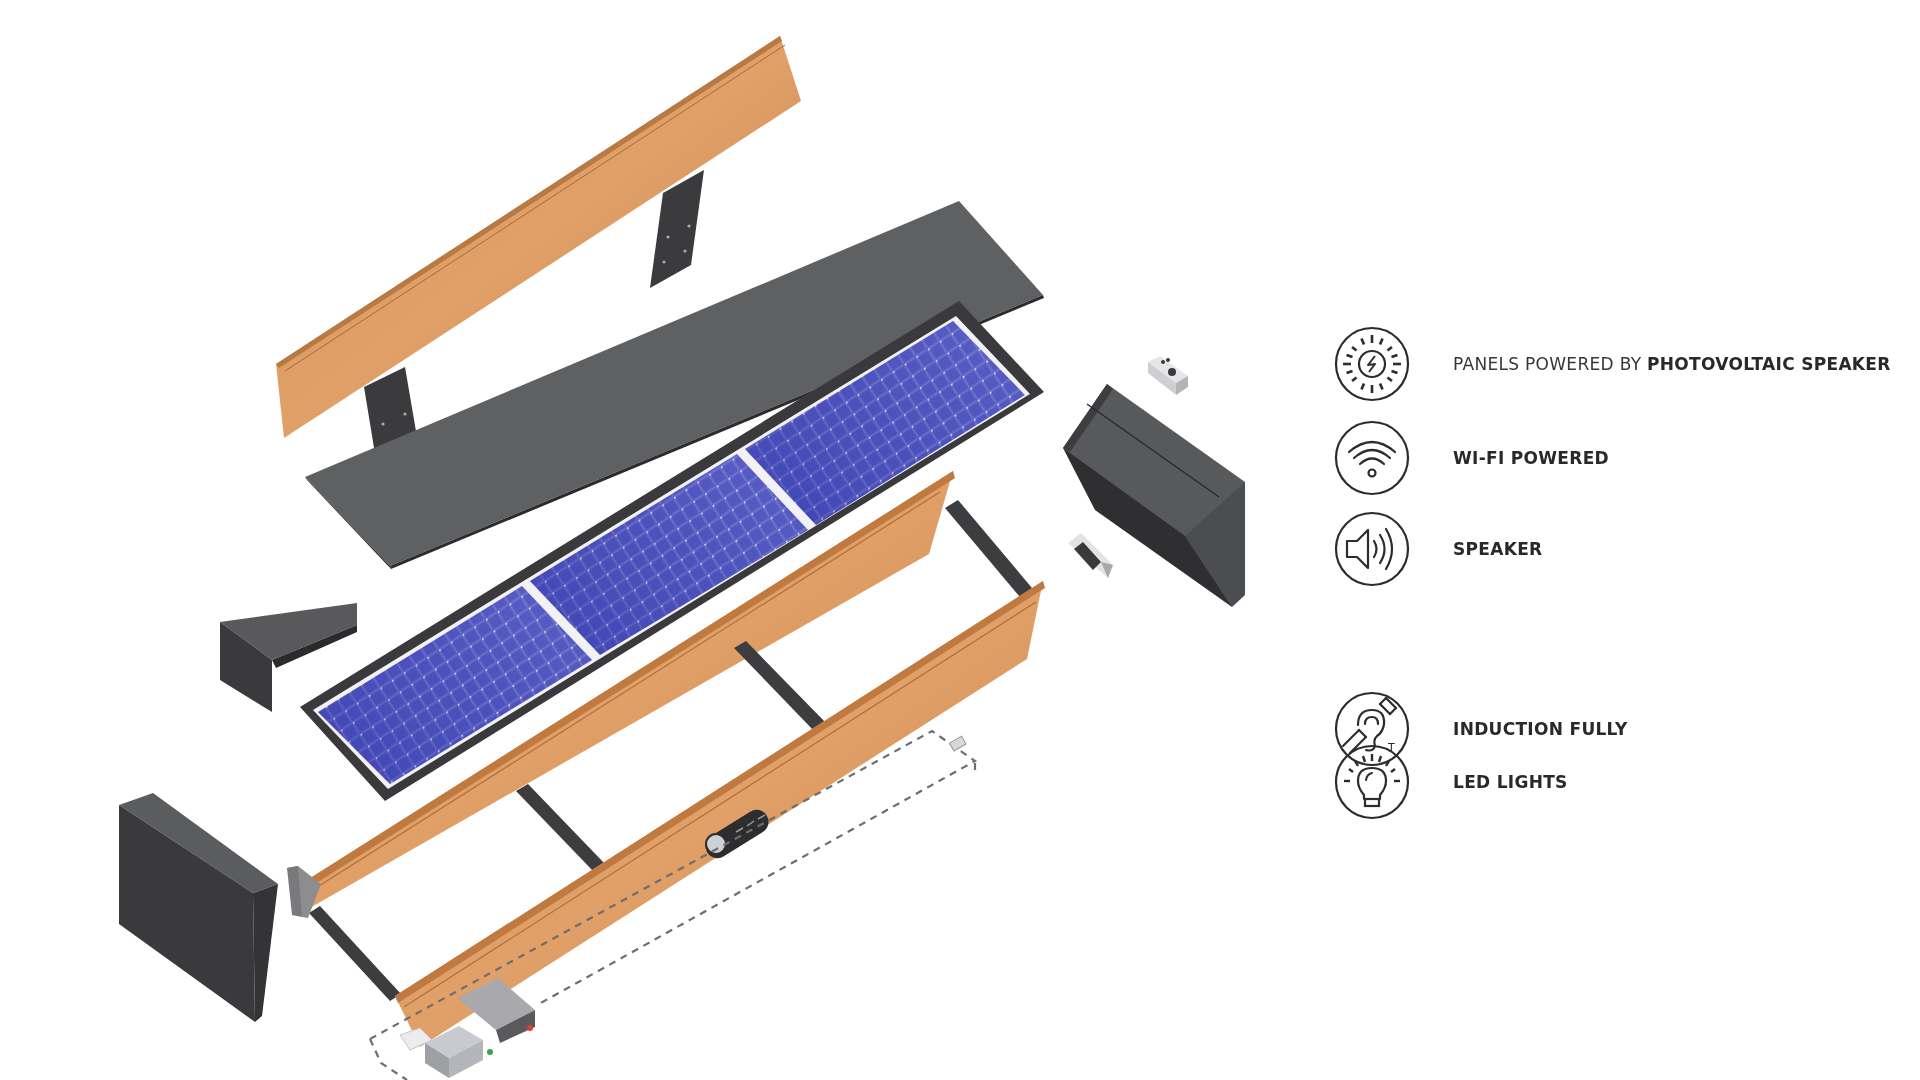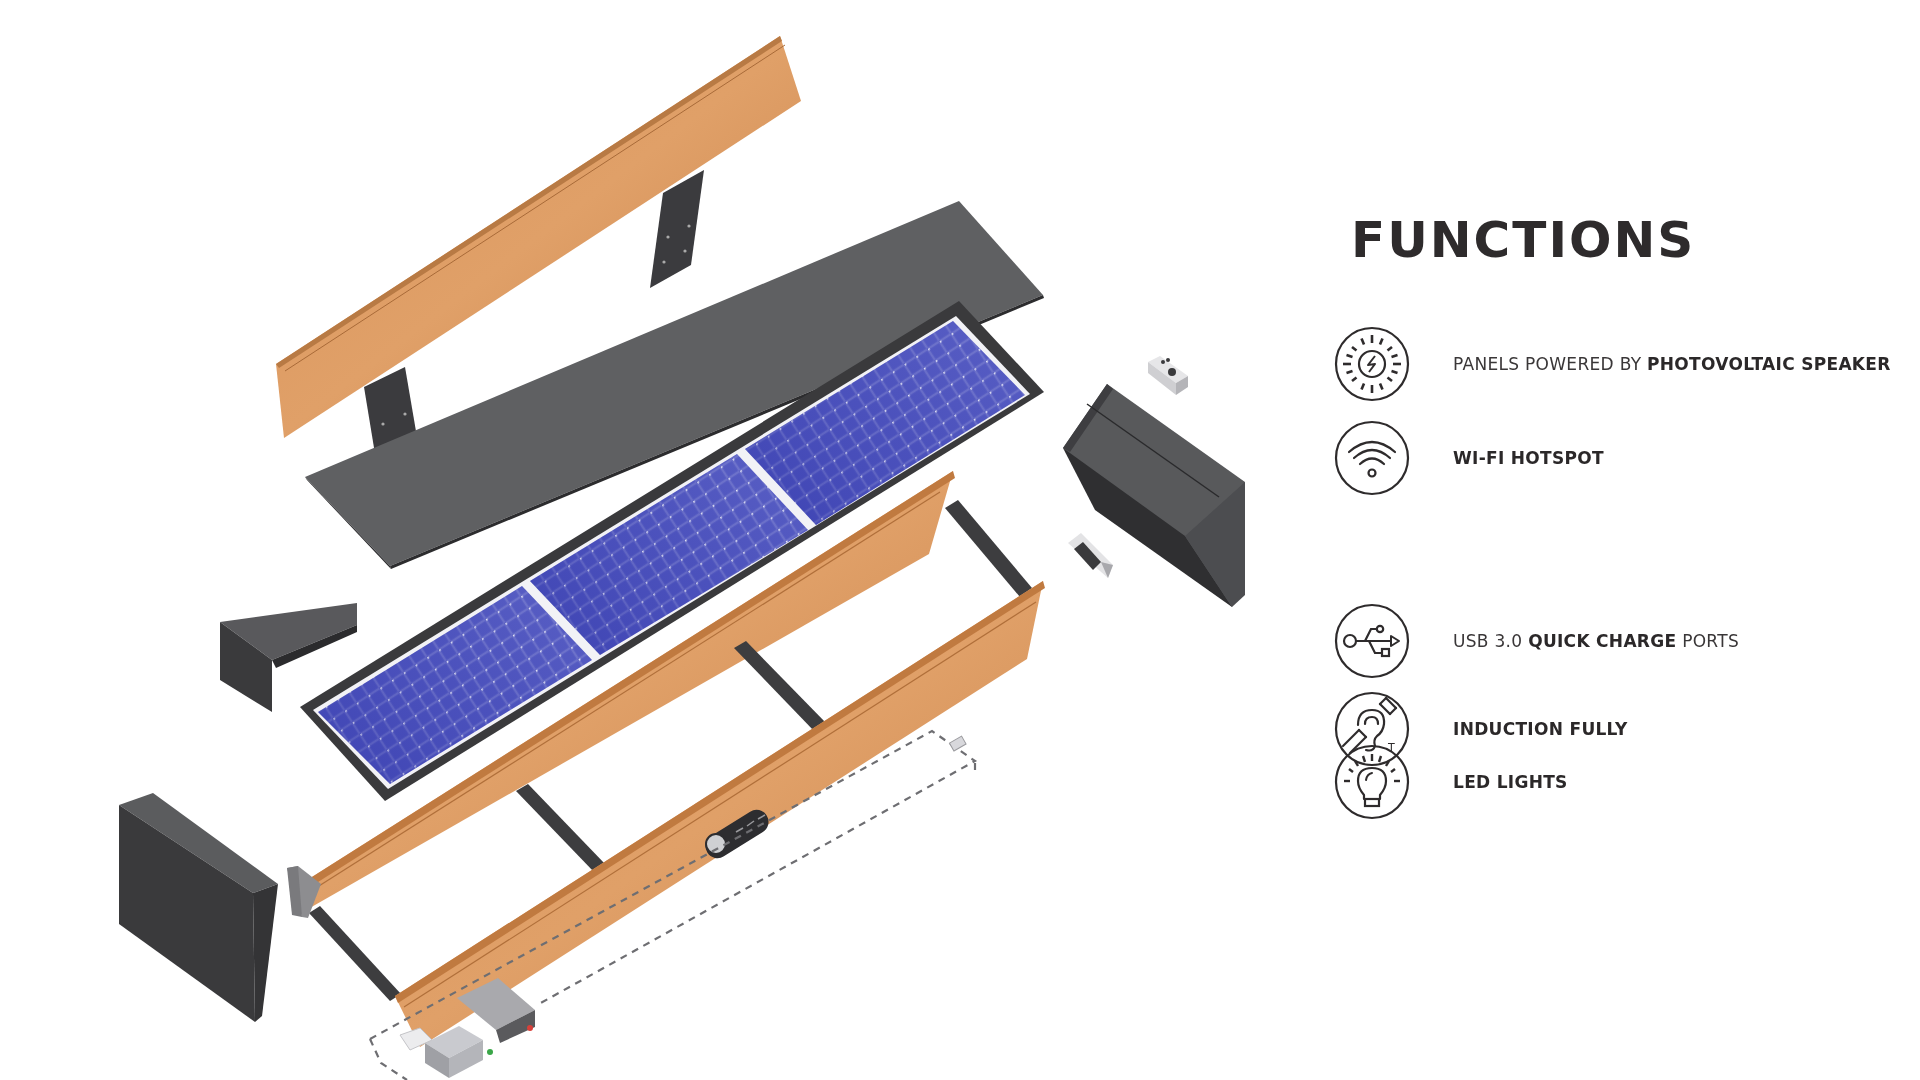--- a/index.html
+++ b/index.html
@@ -137,21 +137,20 @@
     <circle cx="530" cy="1028" r="3" fill="#d8403a"></circle>
     <polygon points="425,1043 459,1026 483,1040 449,1058" fill="#c9cacf"></polygon>
     <polygon points="425,1043 449,1058 449,1078 425,1063" fill="#9fa0a5"></polygon>
     <polygon points="449,1058 483,1040 483,1060 449,1078" fill="#b4b5ba"></polygon>
     <circle cx="490" cy="1052" r="3" fill="#3aa648"></circle>
     <polygon points="400,1035 420,1028 432,1040 410,1050" fill="#ececee" stroke="#c4c4c8" stroke-width="1"></polygon>
   </g>
 </svg>
 
 <div class="panel">
-  <h1 class="title">FUNCTIONS</h1>
 
   <div class="feature" style="top:326px;">
     <svg class="ic" viewBox="0 0 78 78">
       <circle cx="39" cy="39" r="36" fill="none" stroke="#2e2b2c" stroke-width="2.2"></circle>
       <circle cx="39" cy="39" r="13" fill="none" stroke="#2e2b2c" stroke-width="2.2"></circle>
       <path d="M42,31 L35,40 L42,39 L36,47" fill="none" stroke="#2e2b2c" stroke-width="2" stroke-linejoin="round"></path>
       <g stroke="#2e2b2c" stroke-width="2.6" stroke-linecap="butt">
         <line x1="39" y1="10" x2="39" y2="18"></line>
           <line x1="39" y1="60" x2="39" y2="68"></line>
         <line x1="10" y1="39" x2="18" y2="39"></line>
@@ -176,39 +175,36 @@
   <div class="feature" style="top:420px;">
     <svg class="ic" viewBox="0 0 78 78">
       <circle cx="39" cy="39" r="36" fill="none" stroke="#2e2b2c" stroke-width="2.2"></circle>
       <g fill="none" stroke="#2e2b2c" stroke-width="2.2" stroke-linecap="round">
         <path d="M16,33 Q39,13 62,33"></path>
         <path d="M21,39 Q39,23 57,39"></path>
         <path d="M27,45 Q39,34 51,45"></path>
       </g>
       <circle cx="39" cy="54" r="3.5" fill="none" stroke="#2e2b2c" stroke-width="2.2"></circle>
     </svg>
-    <span class="label"><span></span><b>WI-FI HOTSPOT</b><span></span></span>
-  </div>
-
-
-  <div class="feature" style="top:603px;">
-    <svg class="ic" viewBox="0 0 78 78">
-      <circle cx="39" cy="39" r="36" fill="none" stroke="#2e2b2c" stroke-width="2.2"></circle>
-      <circle cx="17" cy="39" r="6" fill="none" stroke="#2e2b2c" stroke-width="2.2"></circle>
-      <g fill="none" stroke="#2e2b2c" stroke-width="2.2">
-        <line x1="23" y1="39" x2="58" y2="39"></line>
-        <path d="M32,39 L38,27 L44,27"></path>
-        <path d="M36,39 L42,51 L49,51"></path>
-        <circle cx="47" cy="27" r="3.2"></circle>
-        <rect x="49" y="47" width="7" height="7"></rect>
-      </g>
-      <polygon points="58,34 66,39 58,44" fill="none" stroke="#2e2b2c" stroke-width="2" stroke-linejoin="round"></polygon>
-    </svg>
-    <span class="label"><span>USB 3.0 </span><b>QUICK CHARGE</b><span> PORTS</span></span>
-  </div>
+    <span class="label"><span></span><b>WI-FI POWERED</b><span></span></span>
+  </div>
+
+  <div class="feature" style="top:511px;">
+    <svg class="ic" viewBox="0 0 78 78">
+      <circle cx="39" cy="39" r="36" fill="none" stroke="#2e2b2c" stroke-width="2.2"></circle>
+      <path d="M14,31 L24,31 L35,20 L35,58 L24,47 L14,47 Z" fill="none" stroke="#2e2b2c" stroke-width="2.2" stroke-linejoin="round"></path>
+      <g fill="none" stroke="#2e2b2c" stroke-width="2.2" stroke-linecap="round">
+        <path d="M41,31 Q46,39 41,47"></path>
+        <path d="M47,25 Q56,39 47,53"></path>
+        <path d="M53,19 Q65,39 53,59"></path>
+      </g>
+    </svg>
+    <span class="label"><span></span><b>SPEAKER</b><span></span></span>
+  </div>
+
 
   <div class="feature" style="top:691px;">
     <svg class="ic" viewBox="0 0 78 78">
       <circle cx="39" cy="39" r="36" fill="none" stroke="#2e2b2c" stroke-width="2.2"></circle>
       <g fill="none" stroke="#2e2b2c" stroke-width="2.2" stroke-linecap="round">
         <path d="M25,35 Q25,20 39,20 Q52,20 51,34 Q50,42 44,46 Q40,50 42,56 Q40,62 33,60"></path>
         <path d="M32,34 Q32,27 39,27 Q45,27 45,34"></path>
         <line x1="53" y1="8" x2="63" y2="18"></line>
         <line x1="47" y1="14" x2="57" y2="24"></line>
         <line x1="53" y1="8" x2="47" y2="14"></line>

